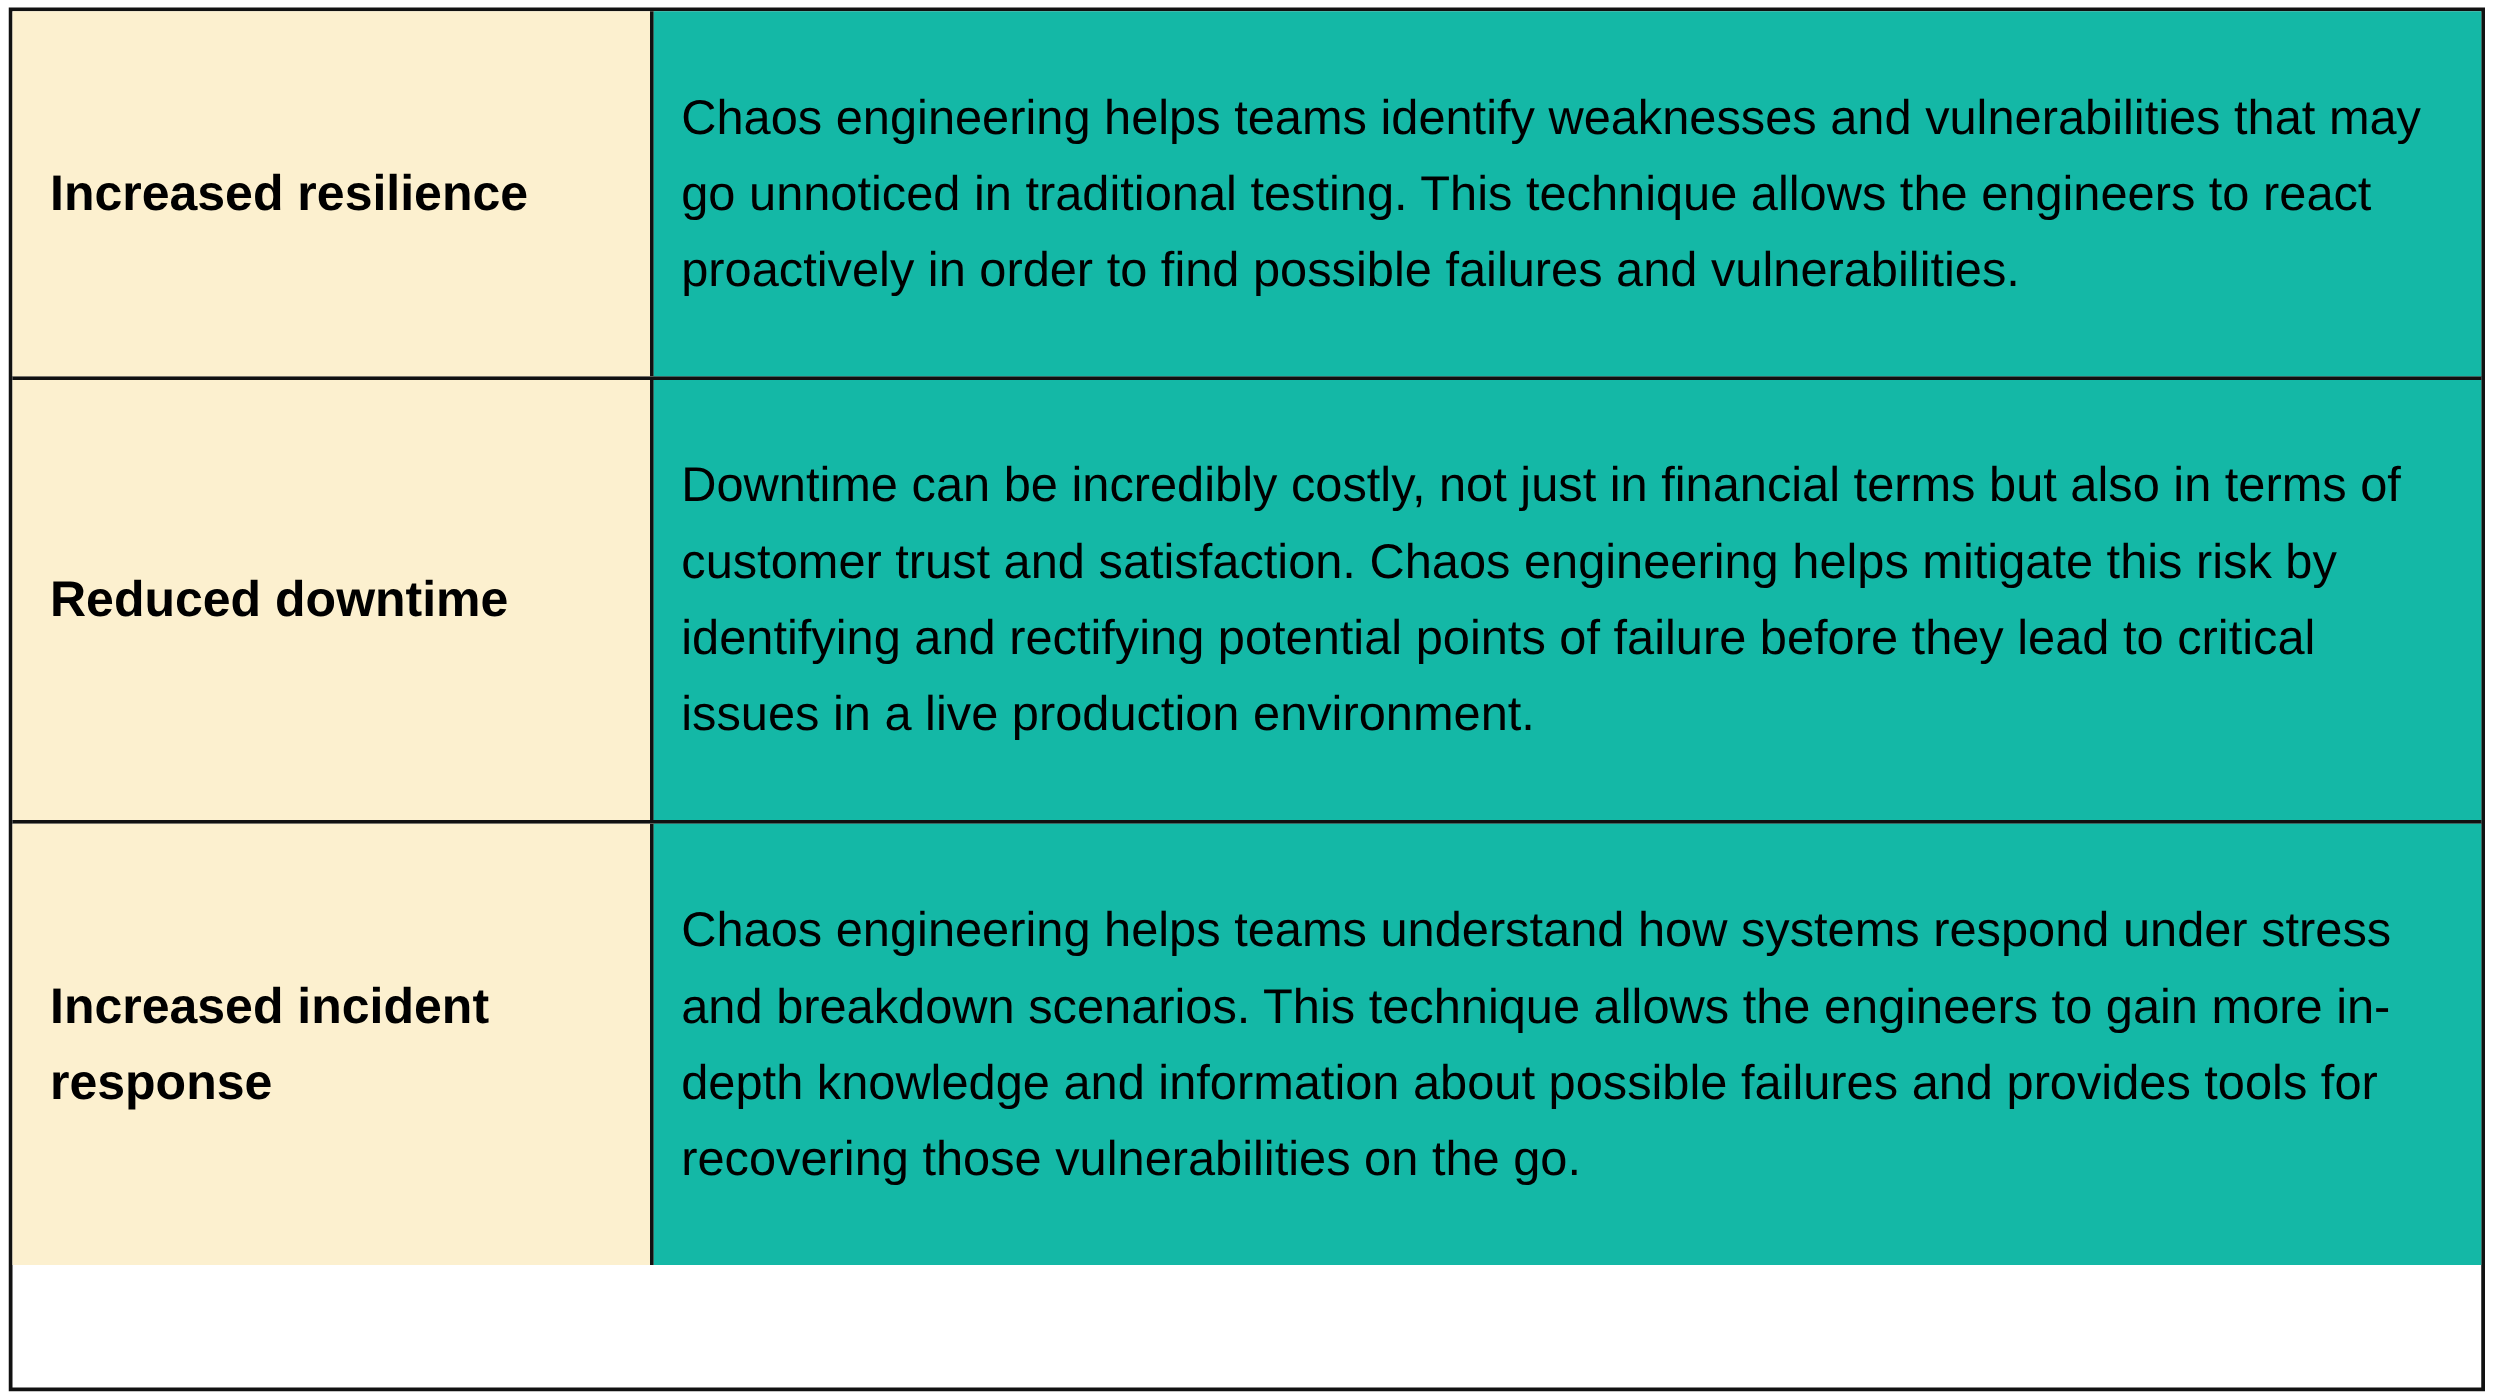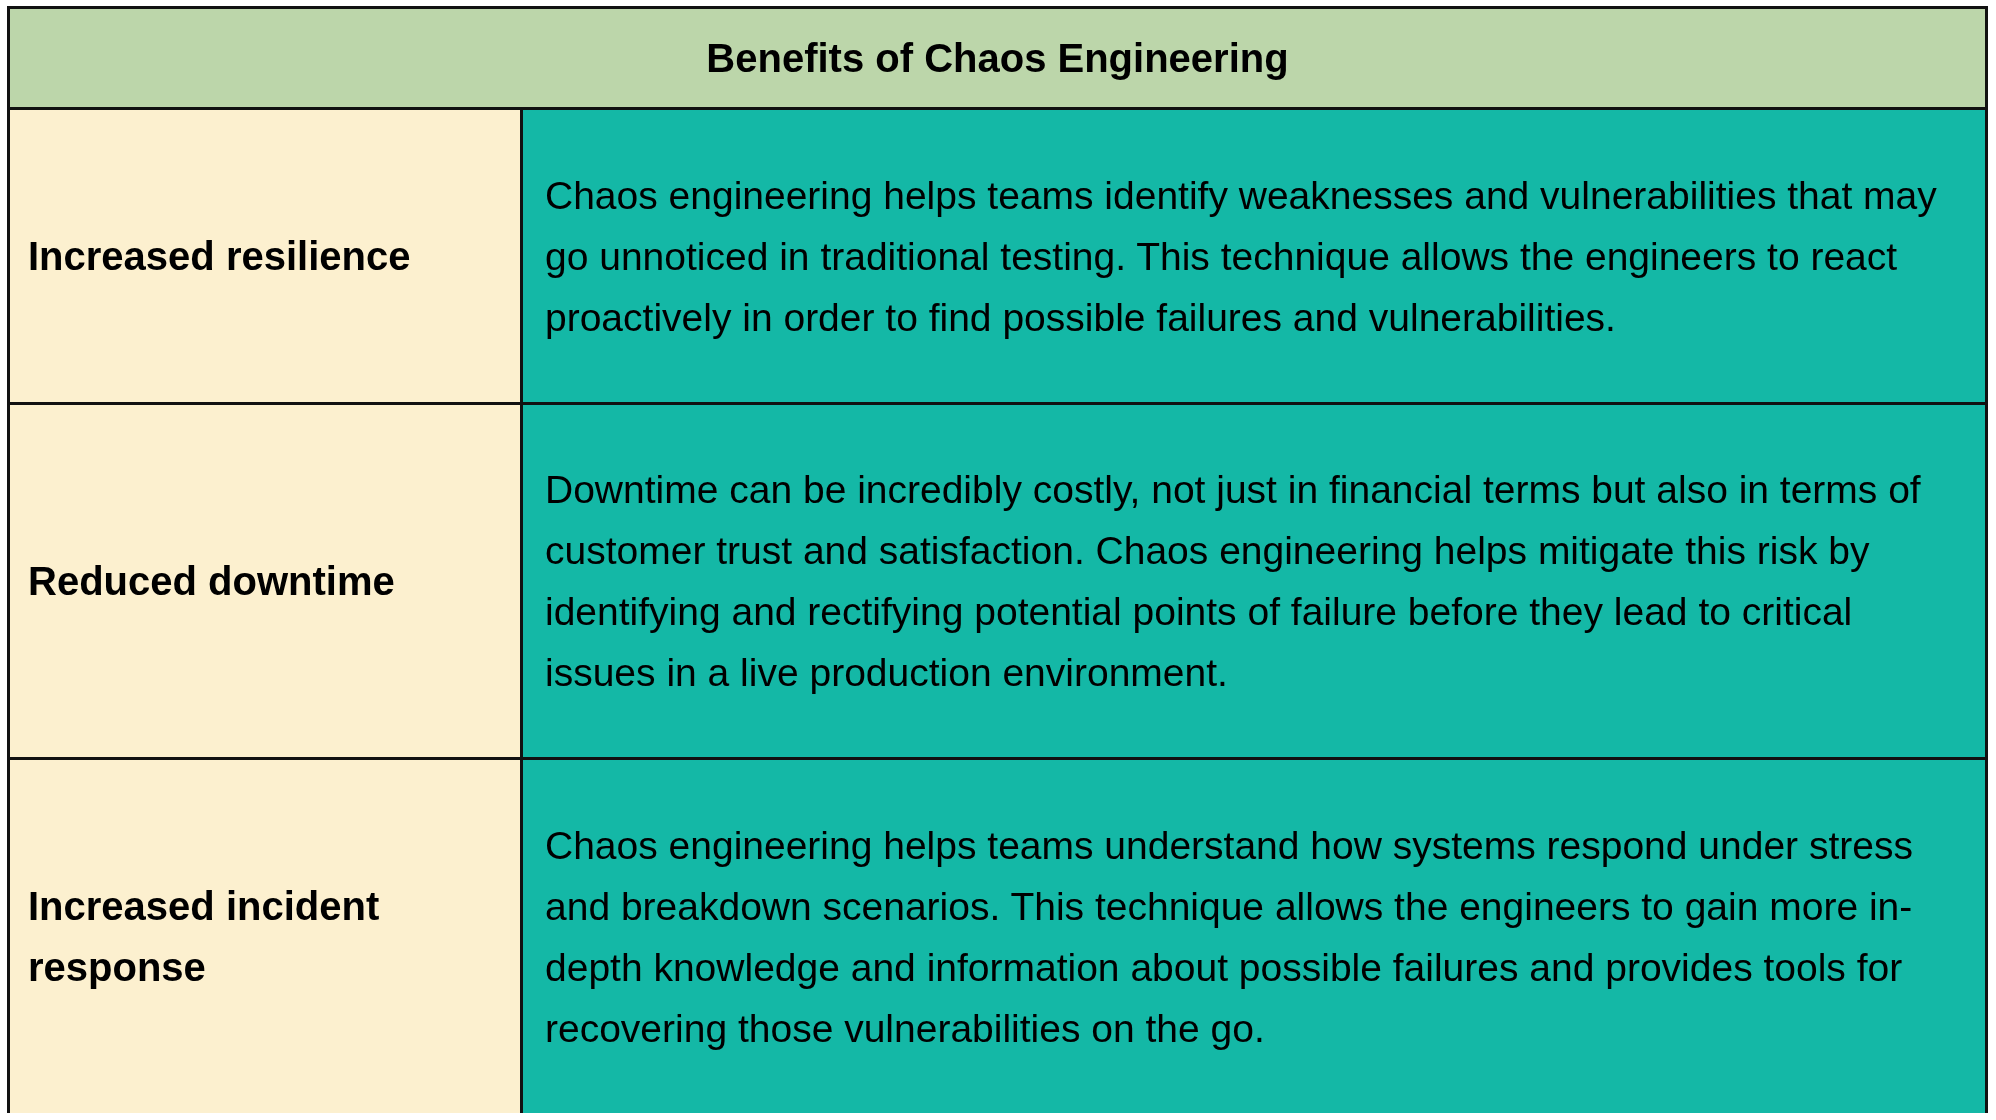--- a/index.html
+++ b/index.html
@@ -11,37 +11,36 @@
   }
   .hdr {
     height: 101px; background: #bcd6aa; border-bottom: 3px solid #111;
     box-sizing: border-box; display: flex; align-items: center; justify-content: center;
     font-weight: bold; font-size: 40px;
   }
   .row { display: flex; border-bottom: 3px solid #111; box-sizing: border-box; }
   .row:last-child { border-bottom: none; }
   .lbl {
     width: 513px; flex: none; background: #fcf0cf; border-right: 3px solid #111;
-    box-sizing: border-box; display: flex; align-items: center; padding: 0 18px;
+    box-sizing: border-box; display: flex; align-items: center; padding: 0 30px;
     font-weight: bold; font-size: 40px; line-height: 61px;
   }
   .desc {
     flex: 1; background: #14b8a6; box-sizing: border-box;
     padding: 0 22px; display: flex; align-items: center;
     font-size: 39px; line-height: 61px;
   }
   .r1 { height: 295px; }
   .r2 { height: 355px; }
   .r3 { height: 353px; }
 </style>
 </head>
 <body>
 
 <div class="tbl">
-  <div class="hdr">Benefits of Chaos Engineering</div>
 
   <div class="row r1">
     <div class="lbl">
         <span>Increased resilience</span>
       </div>
     <div class="desc">
         <span>Chaos engineering helps teams identify weaknesses and vulnerabilities that may go unnoticed in traditional testing. This technique allows the engineers to react proactively in order to find possible failures and vulnerabilities.</span>
       </div>
   </div>
 

